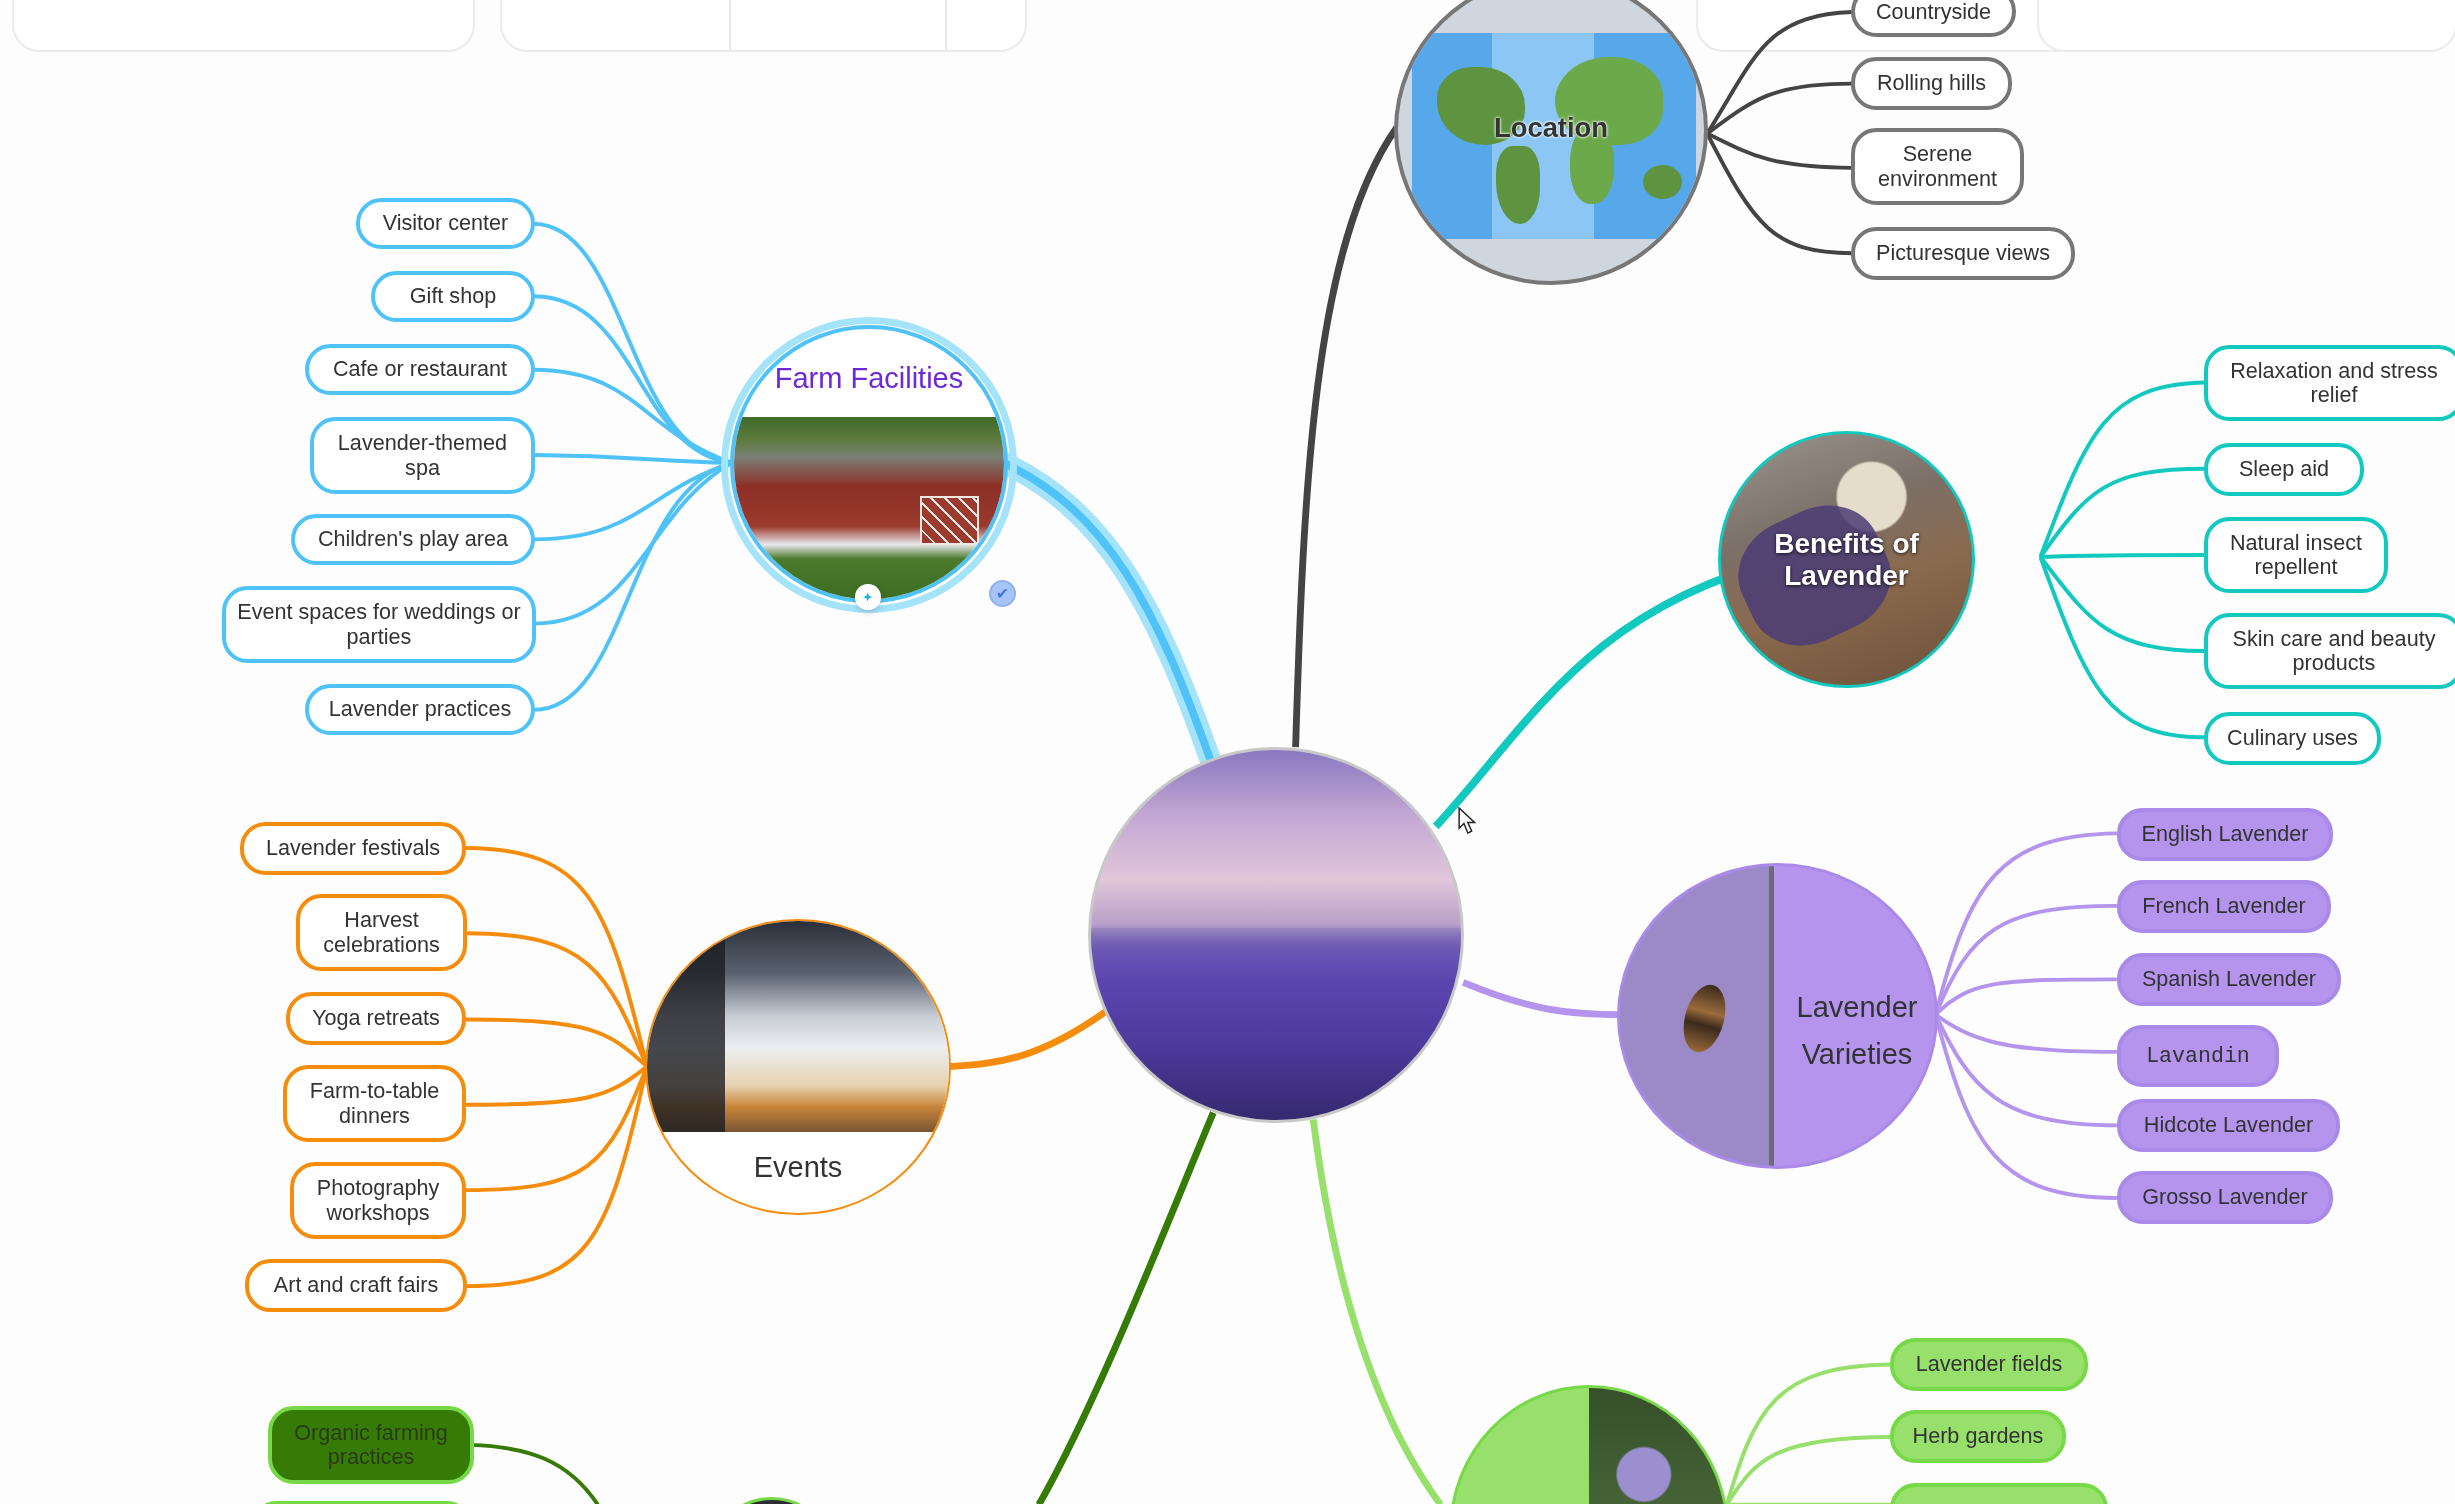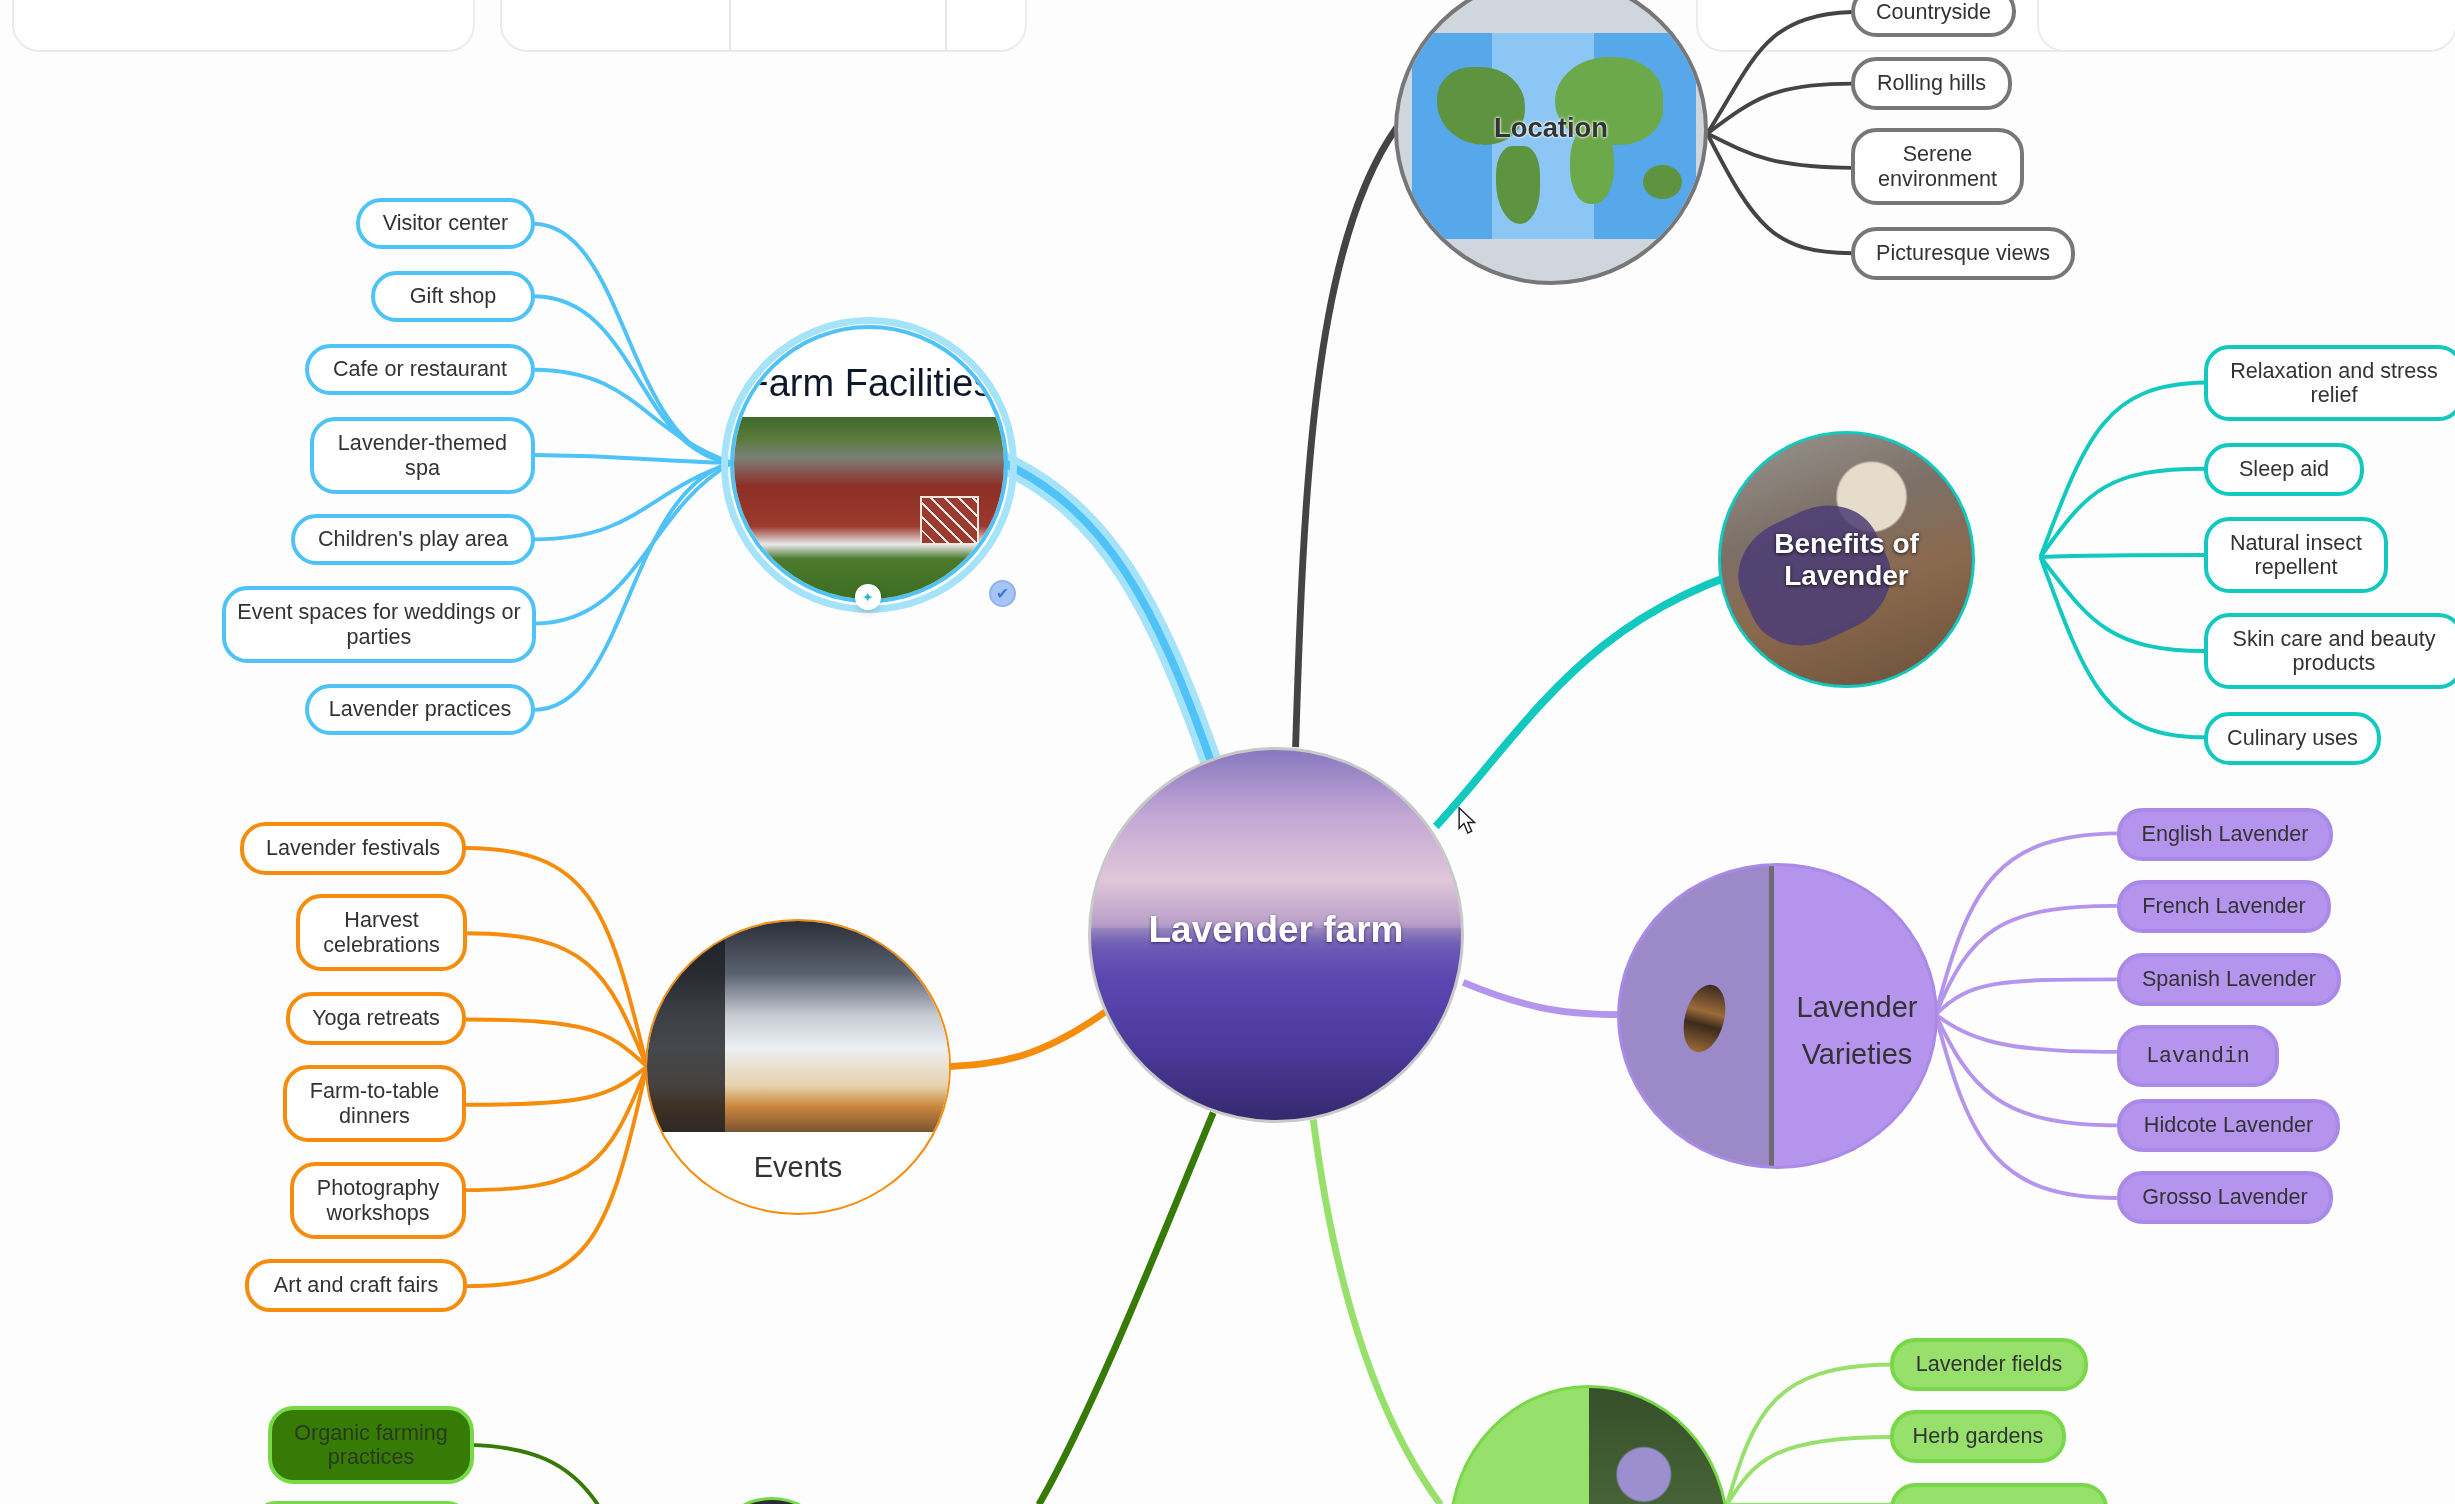--- a/index.html
+++ b/index.html
@@ -96,26 +96,25 @@
     <path d="M1762,1535 C1800,1535 1820,1535 1930,1535"></path>
   </g>
 
   <g stroke="#357b06" stroke-width="4" fill="none">
     <path d="M480,1474 C540,1476 580,1490 610,1535"></path>
   </g>
 </svg>
 
 <div class="node" style="left:1088px;top:747px;width:376px;height:376px;border:3.9px solid #c8c8c8;background:linear-gradient(180deg,#8a78c0 0%,#c2a8d4 18%,#e2c6da 35%,#b8a0c8 47%,#6e5cb8 52%,#5b46b0 62%,#4c3a9c 80%,#35296e 100%);">
   <div style="position:absolute;left:0;right:0;top:48%;height:6%;background:linear-gradient(180deg,#8f7fb8,#6a58b2);opacity:.6;"></div>
-  <div class="title" style="top:159px;font-size:37px;font-weight:bold;color:#fff;text-shadow:0 1px 2.9px rgba(40,20,90,.8);">Lavender farm</div>
 </div>
 
 <div style="position:absolute;left:721px;top:317px;width:296px;height:296px;border-radius:50%;border:7.8px solid #a5e3fb;box-sizing:border-box;"></div>
 <div class="node" style="left:730px;top:325px;width:278px;height:278px;border:4.9px solid #4fc3f7;background:#fff;">
-  <div class="title" style="top:33px;font-size:38px;color:#0f172a;">Farm Facilities</div>
+  <div class="title" style="top:33px;font-size:29px;color:#6d28d9;">Farm Facilities</div>
   <div style="position:absolute;left:0;right:0;top:88px;bottom:0;background:linear-gradient(180deg,#3f6b2b 0%,#5b7a3b 12%,#7a8078 22%,#8d2f26 38%,#9b3a2e 60%,#e8e8ec 70%,#4b7a2c 78%,#3c6d22 100%);"></div>
   <div style="position:absolute;left:186px;top:167px;width:59px;height:49px;border:2.9px solid #f0e8e0;box-sizing:border-box;background:repeating-linear-gradient(45deg,#9b3a2e 0 7.8px,#f0e8e0 7.8px 9.8px);"></div>
 </div>
 <div class="icon-dot" style="left:855px;top:584px;width:25.5px;height:25.5px;background:#fff;box-shadow:0 2.9px 5.9px rgba(0,0,0,.15);color:#26b8d0;font-size:13.7px;">✦</div>
 <div class="icon-dot" style="left:989px;top:580px;width:27.4px;height:27.4px;background:#a6c4f5;border:2px solid #8fb2f0;color:#3a78d8;font-size:15.7px;font-weight:bold;box-sizing:border-box;">✔</div>
 
 <div class="leaf blue" style="left:356px;top:198px;width:179px;height:51px;">
     <span>Visitor center</span>
   </div>
 <div class="leaf blue" style="left:371px;top:271px;width:164px;height:51px;">

